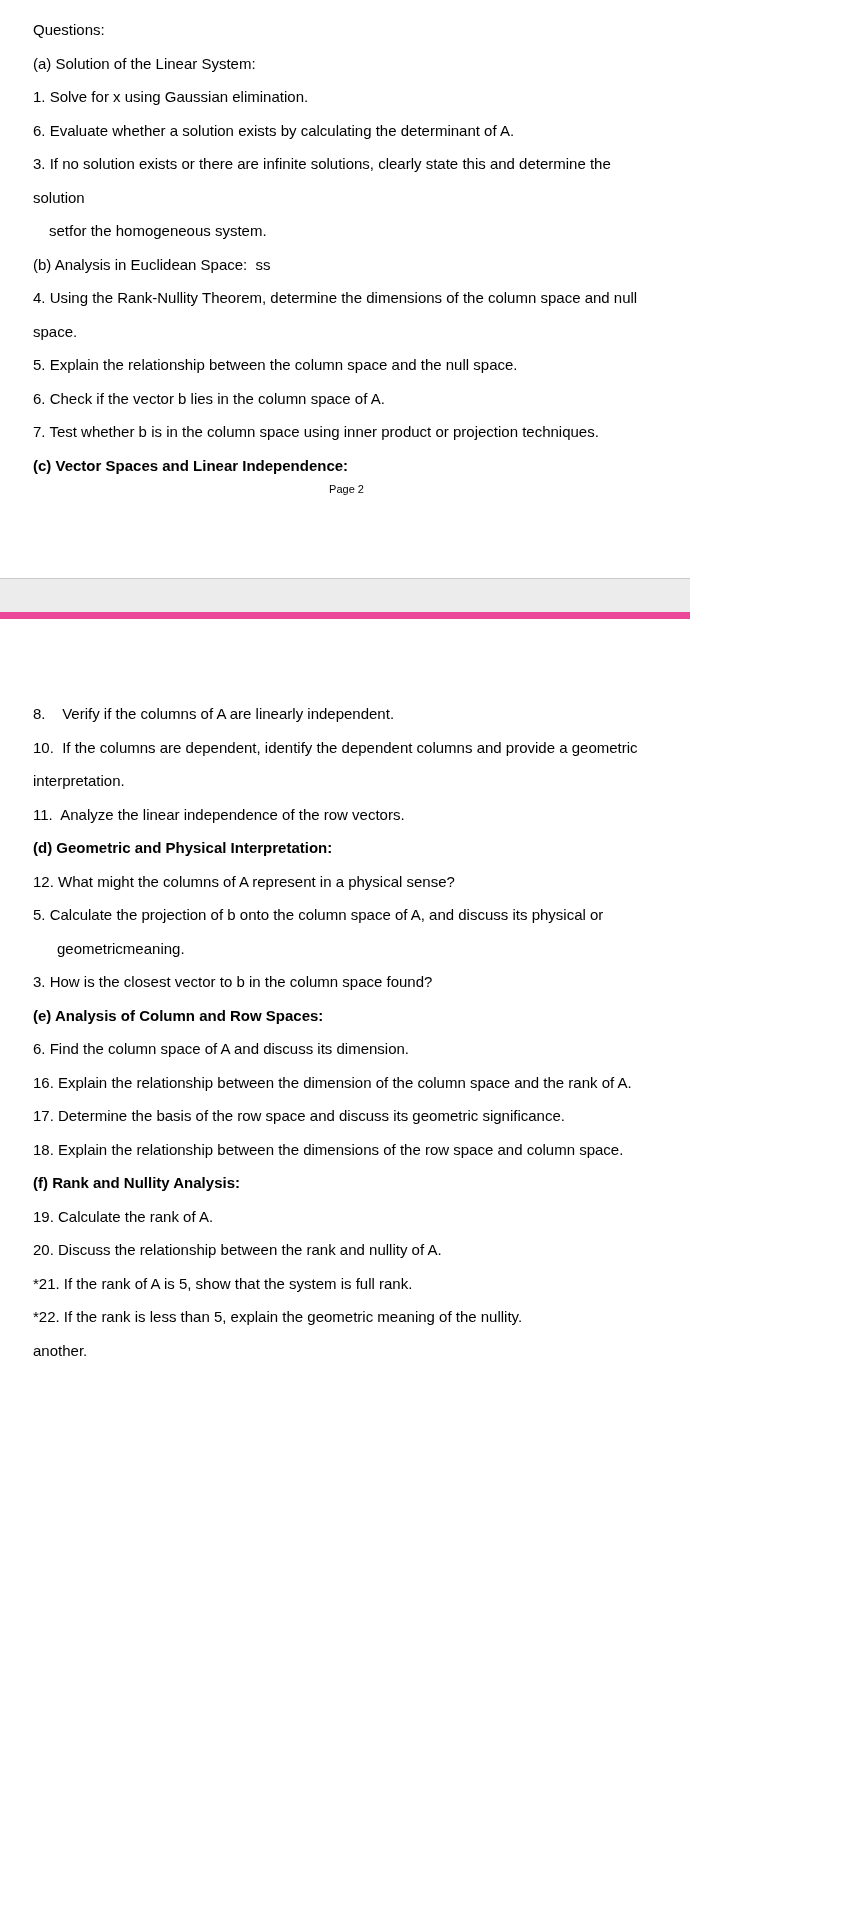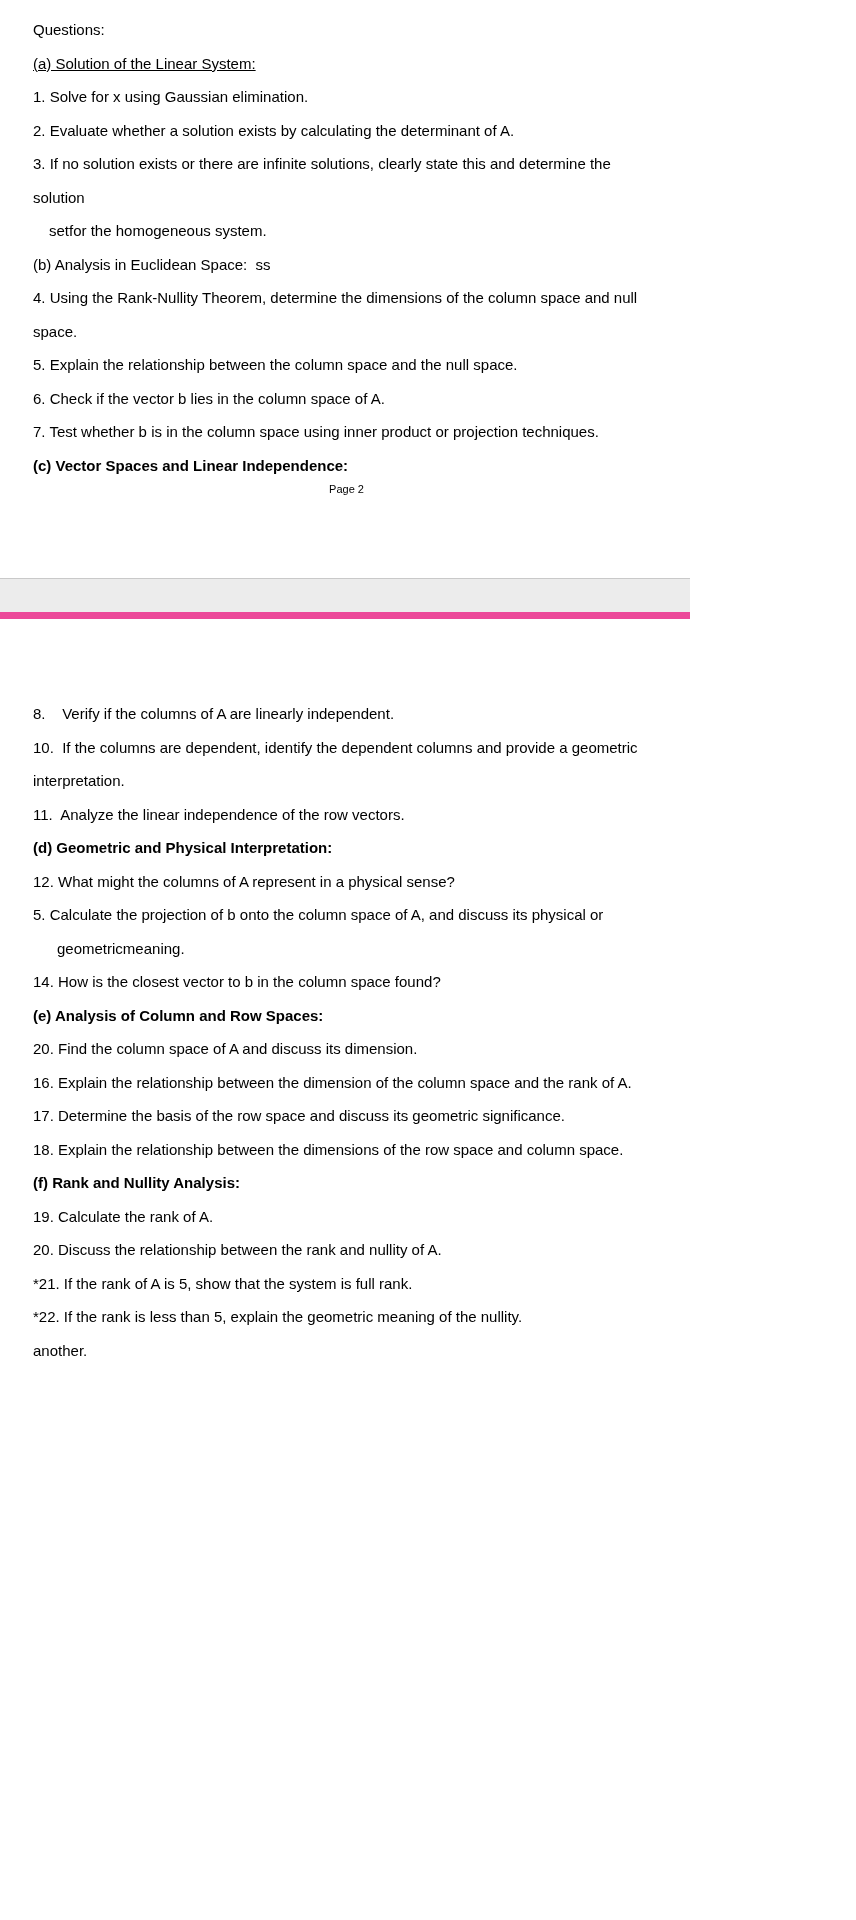--- a/index.html
+++ b/index.html
@@ -27,42 +27,42 @@
   }
   .page-gap {
     height: 33px;
     background: #ececec;
   }
   .page-2 {
     min-height: 1308px;
     padding: 78px 30px 40px 33px;
     border-top: 7px solid #ec4899;
   }
-  .gap-37 { margin-top: 37px; text-decoration: underline; }
+  .gap-37 { margin-top: 37px; }
   .gap-18 { margin-top: 18px; }
   .gap-36 { margin-top: 36px; font-weight: bold; }
   .indent-16 { padding-left: 16px; }
   .indent-24 { padding-left: 24px; }
   .footer {
     margin-top: 28px;
     text-align: center;
     font-size: 11px !important;
     line-height: 14px !important;
   }
 </style>
 </head>
 <body>
 
 <div class="viewer">
 
   <div class="page page-1">
     <p>Questions:</p>
     <p class="gap-37">(a) Solution of the Linear System:</p>
     <p>1. Solve for x using Gaussian elimination.</p>
-    <p>2. Evaluate whether a solution exists by calculating the determinant of A.</p>
+    <p>6. Evaluate whether a solution exists by calculating the determinant of A.</p>
     <p>3. If no solution exists or there are infinite solutions, clearly state this and determine the solution</p>
     <p class="indent-16">setfor the homogeneous system.</p>
     <p class="gap-18">(b) Analysis in Euclidean Space:  ss</p>
     <p>4. Using the Rank-Nullity Theorem, determine the dimensions of the column space and null space.</p>
     <p>5. Explain the relationship between the column space and the null space.</p>
     <p>6. Check if the vector b lies in the column space of A.</p>
     <p>7. Test whether b is in the column space using inner product or projection techniques.</p>
     <p class="gap-36">(c) Vector Spaces and Linear Independence:</p>
     <p class="footer">Page 2</p>
   </div>
@@ -71,23 +71,23 @@
 
   <div class="page page-2">
     <p>8.    Verify if the columns of A are linearly independent.</p>
     <p>10.  If the columns are dependent, identify the dependent columns and provide a geometric</p>
     <p>interpretation.</p>
     <p>11.  Analyze the linear independence of the row vectors.</p>
     <p class="gap-36">(d) Geometric and Physical Interpretation:</p>
     <p>12. What might the columns of A represent in a physical sense?</p>
     <p>5. Calculate the projection of b onto the column space of A, and discuss its physical or</p>
     <p class="indent-24">geometricmeaning.</p>
-    <p>14. How is the closest vector to b in the column space found?</p>
+    <p>3. How is the closest vector to b in the column space found?</p>
     <p class="gap-36">(e) Analysis of Column and Row Spaces:</p>
-    <p>20. Find the column space of A and discuss its dimension.</p>
+    <p>6. Find the column space of A and discuss its dimension.</p>
     <p>16. Explain the relationship between the dimension of the column space and the rank of A.</p>
     <p>17. Determine the basis of the row space and discuss its geometric significance.</p>
     <p>18. Explain the relationship between the dimensions of the row space and column space.</p>
     <p class="gap-36">(f) Rank and Nullity Analysis:</p>
     <p>19. Calculate the rank of A.</p>
     <p>20. Discuss the relationship between the rank and nullity of A.</p>
     <p>*21. If the rank of A is 5, show that the system is full rank.</p>
     <p>*22. If the rank is less than 5, explain the geometric meaning of the nullity.</p>
     <p>another.</p>
   </div>

